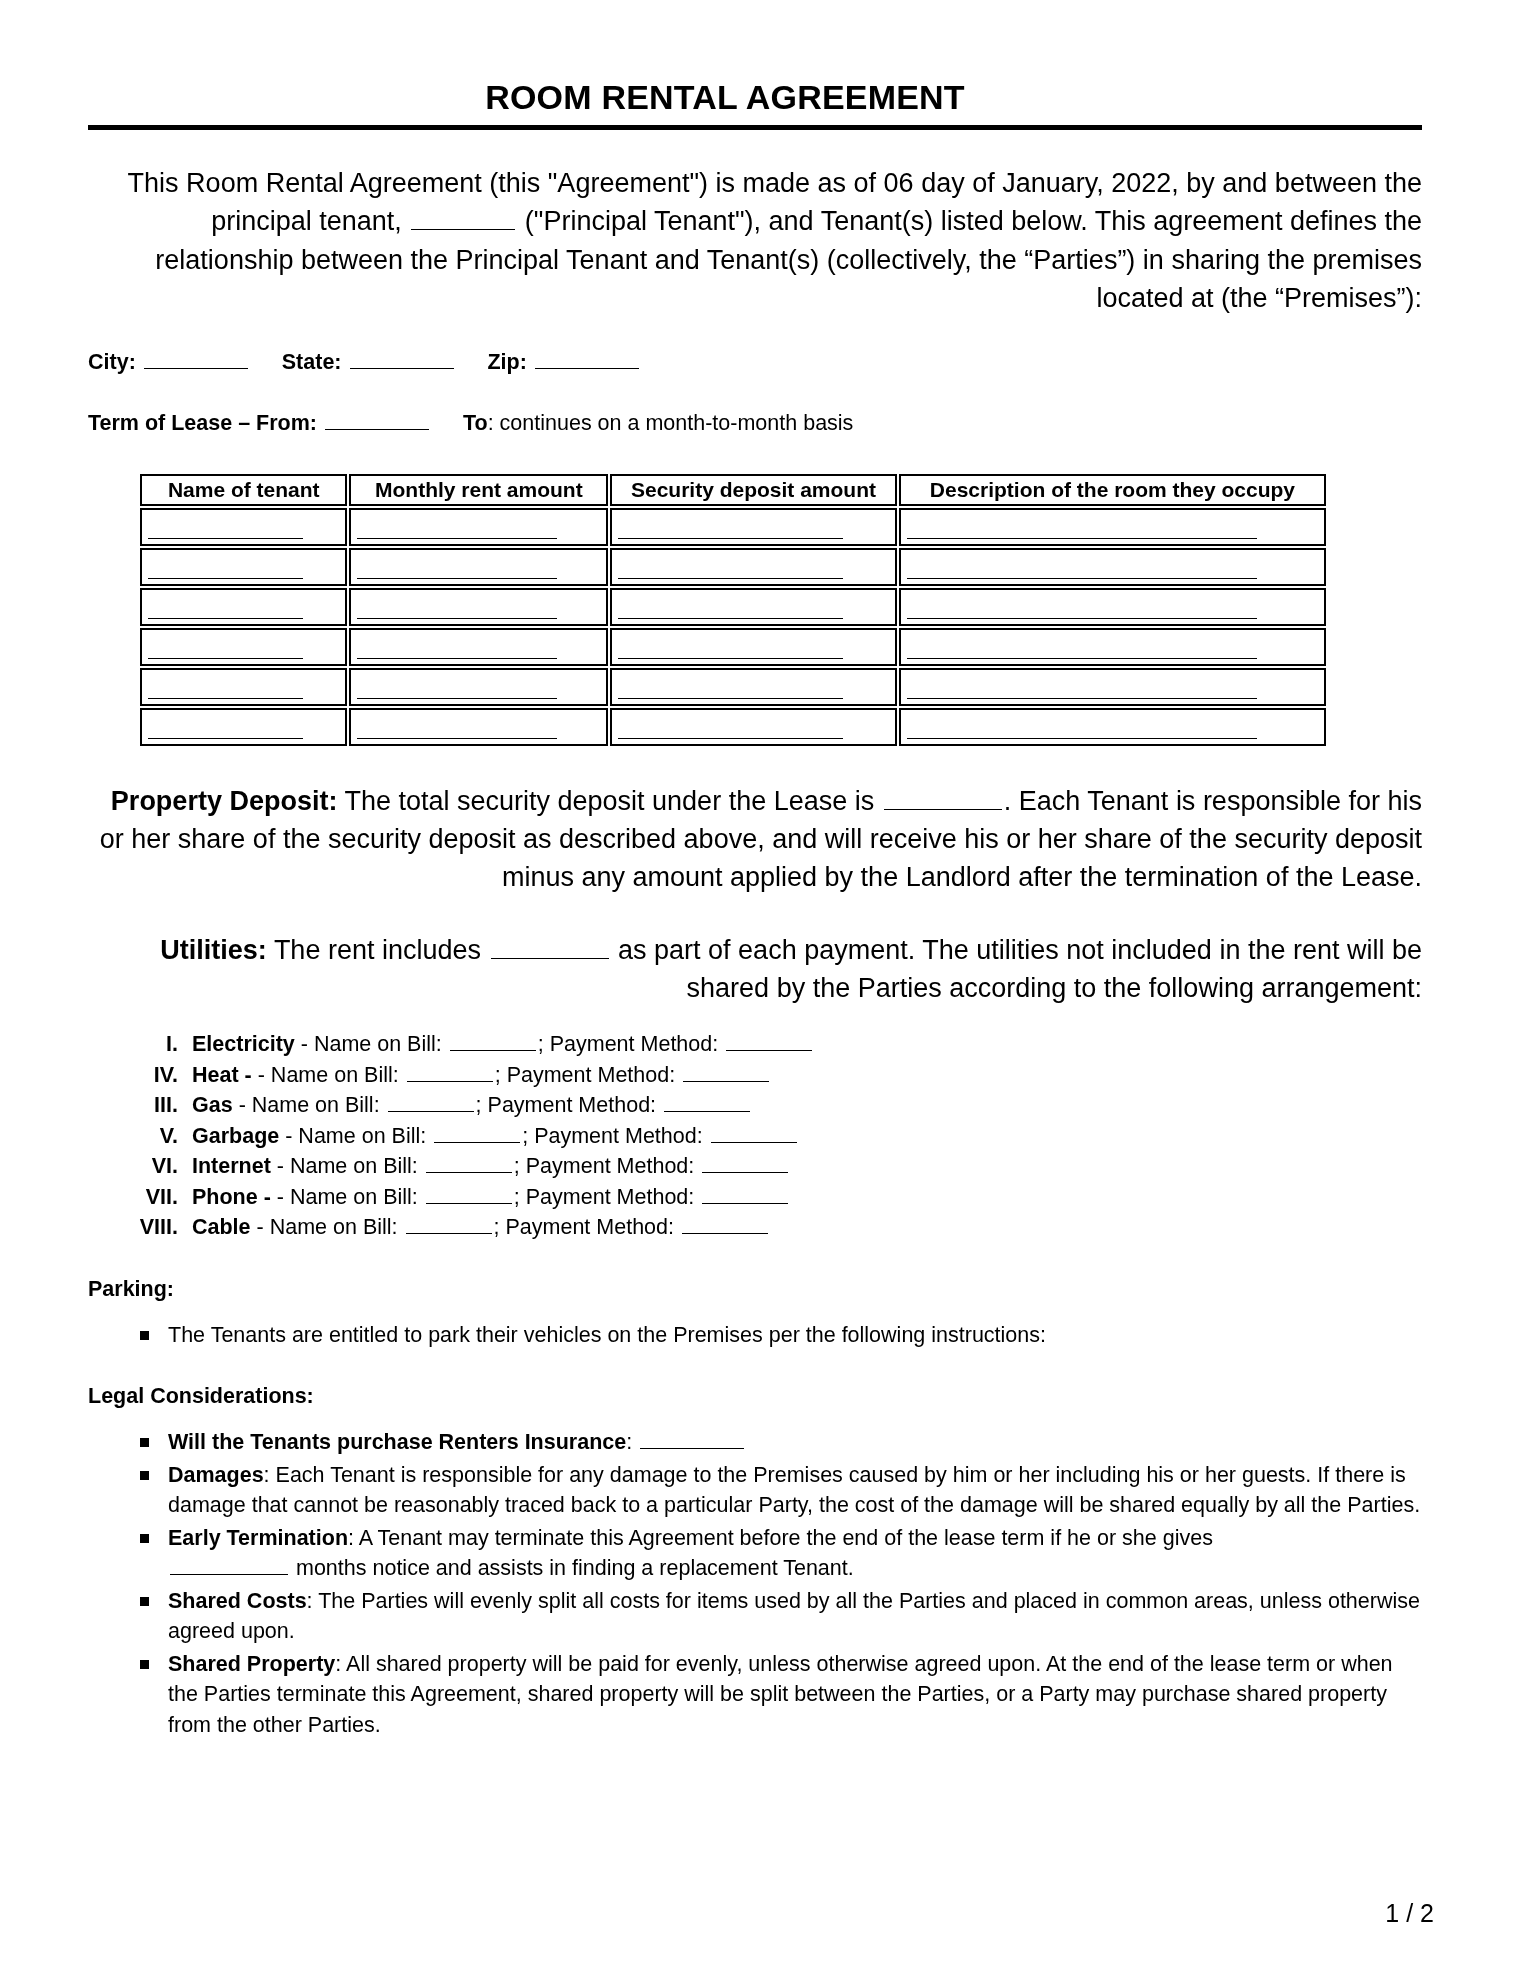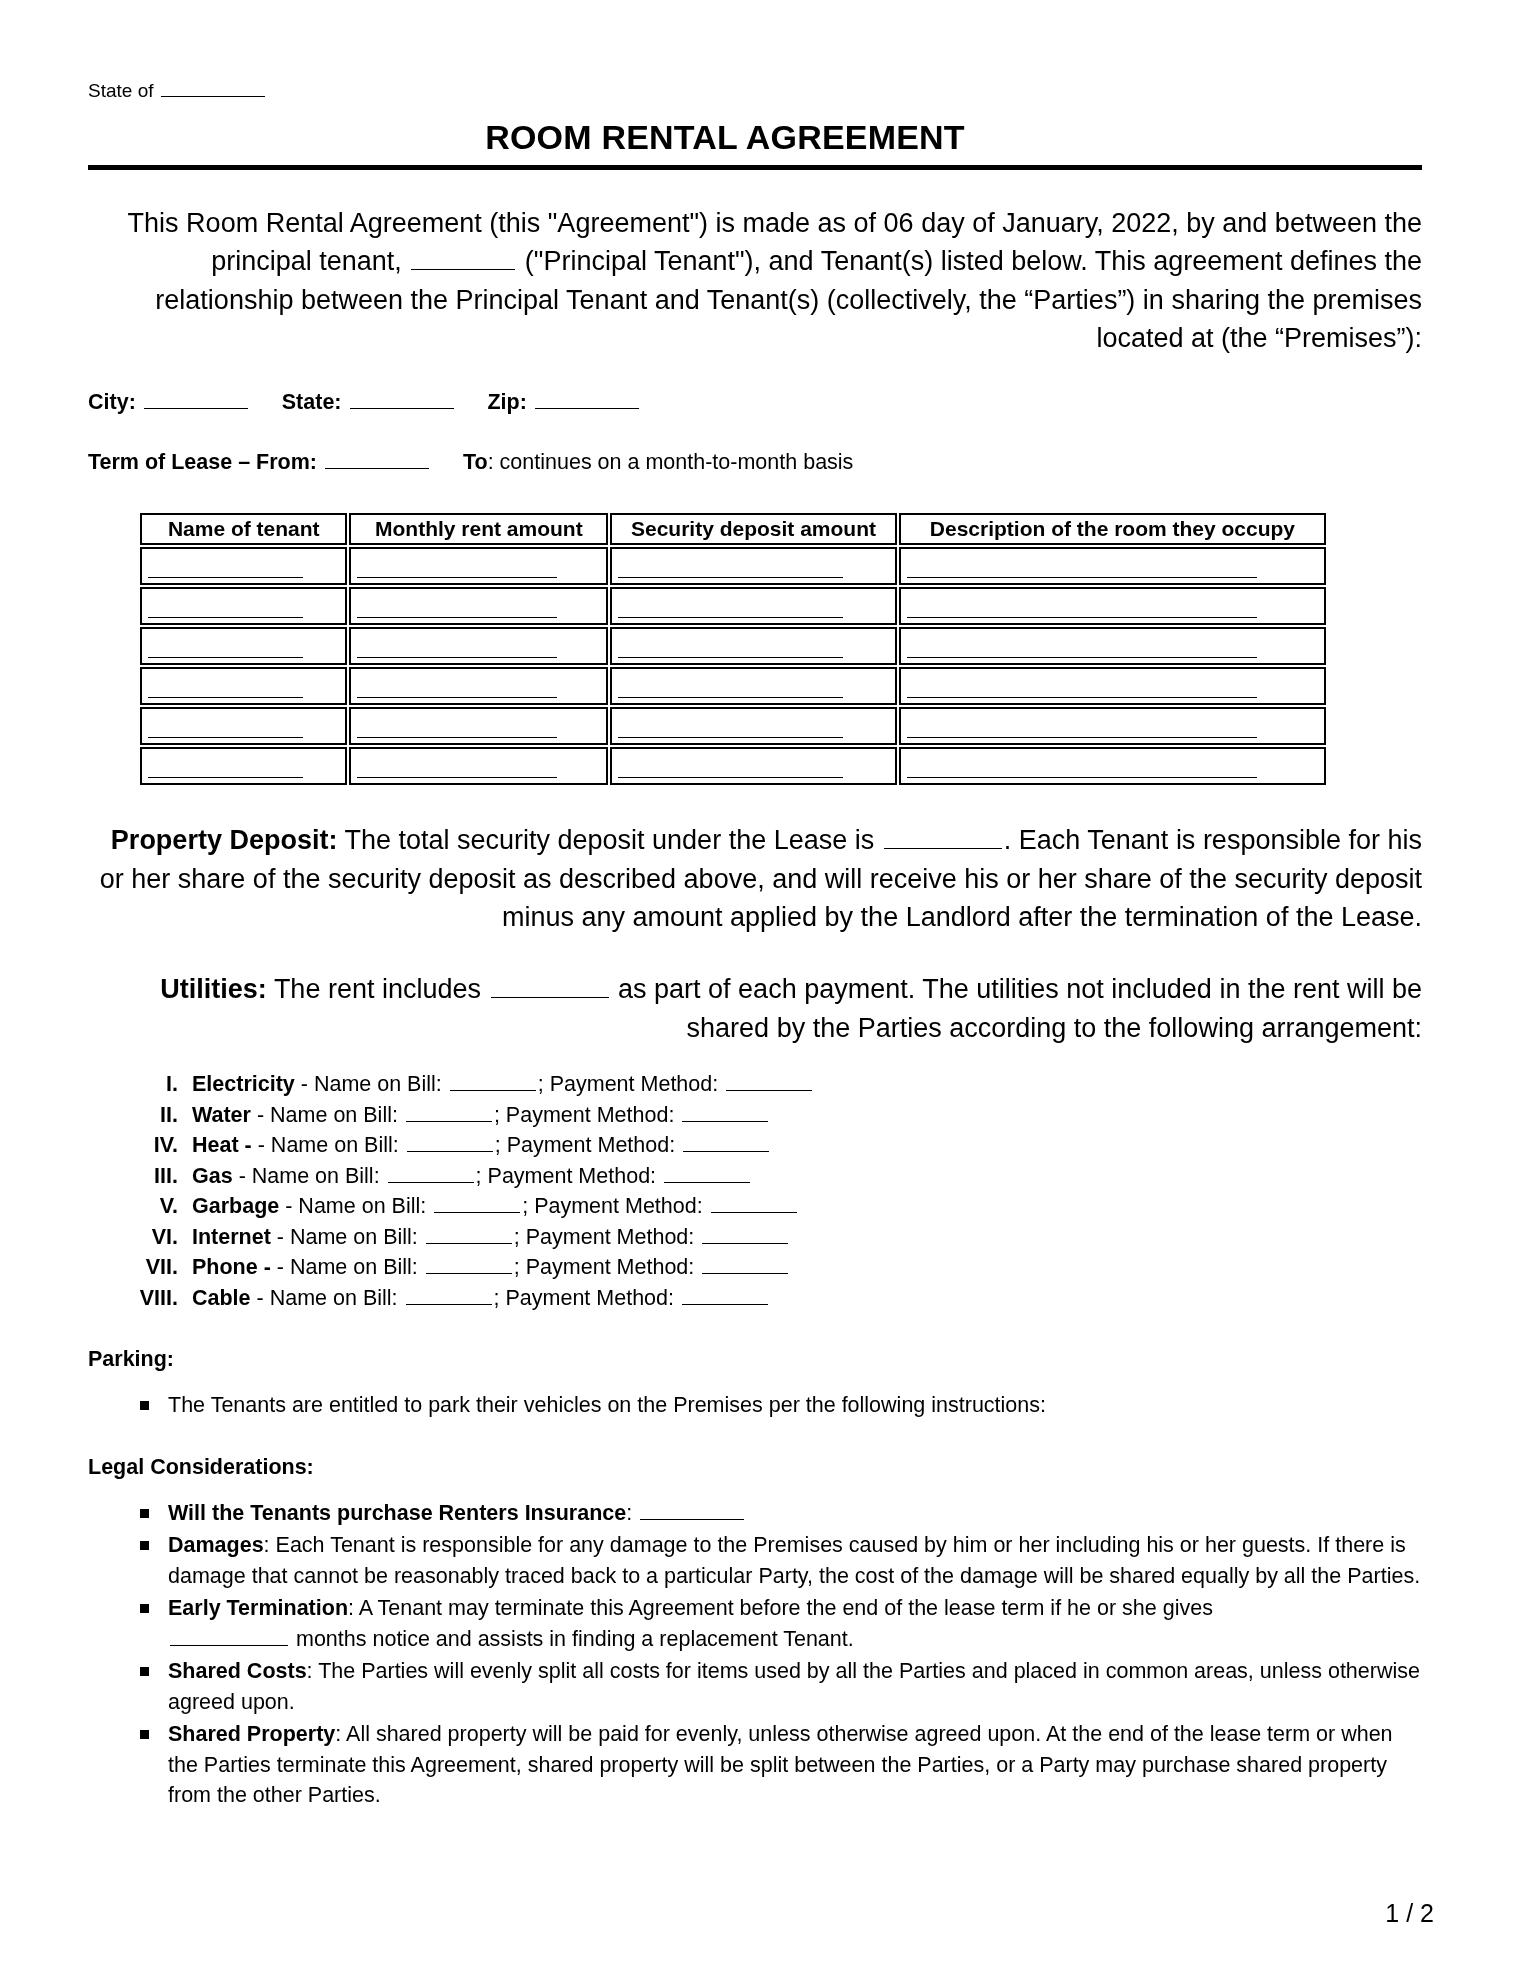--- a/index.html
+++ b/index.html
@@ -163,24 +163,20 @@
     right: 96px;
     bottom: 52px;
     font-size: 25px;
   }
 </style>
 </head>
 <body>
 
 <div class="page">
 
-  <div class="state-line">
-    <span>State of</span>
-    <span class="blank bl-md"></span>
-  </div>
 
   <h1 class="doc-title">ROOM RENTAL AGREEMENT</h1>
   <hr class="title-rule">
 
   <p class="para">
     <span>This Room Rental Agreement (this "Agreement") is made as of 06 day of January, 2022, by and between the principal tenant,</span>
     <span class="blank bl-md"></span>
     <span>("Principal Tenant"), and Tenant(s) listed below. This agreement defines the relationship between the Principal Tenant and Tenant(s) (collectively, the “Parties”) in sharing the premises located at (the “Premises”):</span>
   </p>
 
@@ -318,24 +314,20 @@
     <span class="blank bl-lg"></span>
     <span>as part of each payment. The utilities not included in the rent will be shared by the Parties according to the following arrangement:</span>
   </p>
 
   <ol class="roman-list">
       <li>
         <span class="num">I.</span>
         <span><b>Electricity</b> <span>- Name on Bill:</span> <span class="blank bl-sm"></span><span>; Payment Method:</span> <span class="blank bl-sm"></span></span>
       </li>
       <li>
-        <span class="num">II.</span>
-        <span><b>Water</b> <span>- Name on Bill:</span> <span class="blank bl-sm"></span><span>; Payment Method:</span> <span class="blank bl-sm"></span></span>
-      </li>
-      <li>
         <span class="num">IV.</span>
         <span><b>Heat -</b> <span>- Name on Bill:</span> <span class="blank bl-sm"></span><span>; Payment Method:</span> <span class="blank bl-sm"></span></span>
       </li>
       <li>
         <span class="num">III.</span>
         <span><b>Gas</b> <span>- Name on Bill:</span> <span class="blank bl-sm"></span><span>; Payment Method:</span> <span class="blank bl-sm"></span></span>
       </li>
       <li>
         <span class="num">V.</span>
         <span><b>Garbage</b> <span>- Name on Bill:</span> <span class="blank bl-sm"></span><span>; Payment Method:</span> <span class="blank bl-sm"></span></span>

